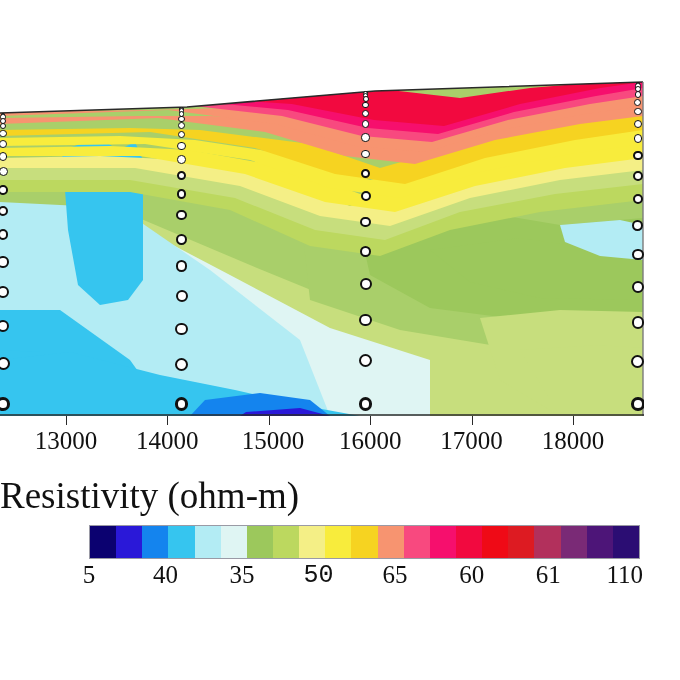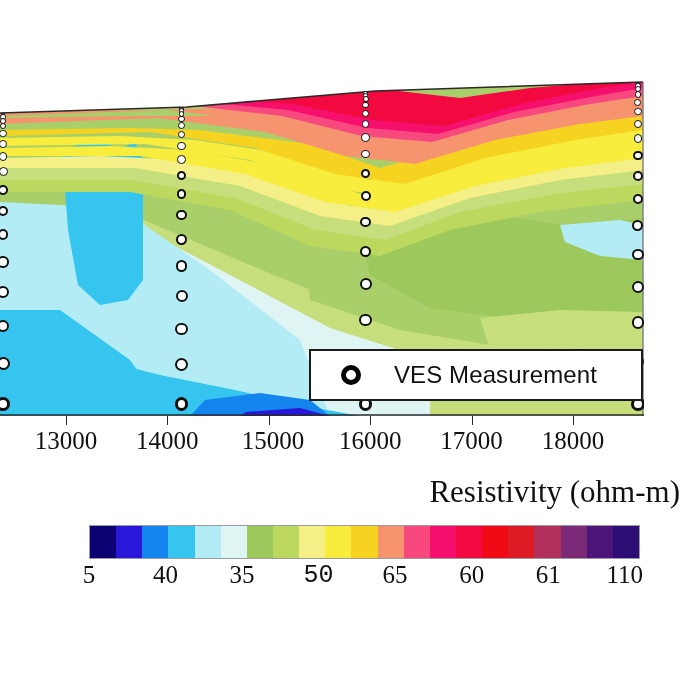--- a/index.html
+++ b/index.html
@@ -25,22 +25,22 @@
   #legend .lgtxt{font-family:"Liberation Sans",sans-serif;font-size:24px;
           color:#111;margin-left:33px;letter-spacing:.1px;white-space:nowrap;}
 
   
   #xaxis{position:absolute;left:0;top:416px;width:644px;height:40px;}
   #xaxis .tk{position:absolute;top:0;width:1px;height:9px;background:#2a2a2a;}
   #xaxis .xl{position:absolute;top:11px;font-size:25px;color:#111;
              transform:translateX(-50%);white-space:nowrap;}
 
   
-  #cbtitle{position:absolute;left:0;top:474px;width:680px;text-align:right;
-           font-size:31px;color:#111;}
+  #cbtitle{position:absolute;left:0;top:474px;width:680px;text-align:left;
+           font-size:37px;color:#111;}
   #cbar{position:absolute;left:89px;top:525px;width:551px;height:34px;
         border:1px solid #9a9aa5;box-sizing:border-box;display:flex;}
   #cbar i{display:block;height:100%;flex:1 1 0;}
   #cbticks{position:absolute;left:0;top:561px;width:680px;height:34px;}
   #cbticks .cl{position:absolute;font-size:25px;color:#111;
                transform:translateX(-50%);white-space:nowrap;}
 </style>
 </head>
 <body>
 
@@ -174,24 +174,20 @@
         <div class="ves" style="width: 10.3471px; height: 10.3471px; left: 632.741px; top: 133.871px; border-width: 2.27635px;"></div>
         <div class="ves" style="width: 10.9059px; height: 10.9059px; left: 632.462px; top: 159.694px; border-width: 2.39929px;"></div>
         <div class="ves" style="width: 11.4647px; height: 11.4647px; left: 632.183px; top: 188.625px; border-width: 2.52224px;"></div>
         <div class="ves" style="width: 12.0235px; height: 12.0235px; left: 631.903px; top: 220.755px; border-width: 2.64518px;"></div>
         <div class="ves" style="width: 12.5824px; height: 12.5824px; left: 631.624px; top: 256.165px; border-width: 2.76812px;"></div>
         <div class="ves" style="width: 13.1412px; height: 13.1412px; left: 631.344px; top: 294.938px; border-width: 2.89106px;"></div>
         <div class="ves" style="width: 13.7px; height: 13.7px; left: 631.065px; top: 337.15px; border-width: 3.014px;"></div>
       </div>
   </div>
 
-  <div id="legend">
-    <span class="lgmark"></span>
-    <span class="lgtxt">VES Measurement</span>
-  </div>
 
   <div id="xaxis">
       <div class="tk" style="left: 65.9213px;"></div>
       <div class="xl" style="left: 65.9213px;">13000</div>
       <div class="tk" style="left: 167.339px;"></div>
       <div class="xl" style="left: 167.339px;">14000</div>
       <div class="tk" style="left: 268.756px;"></div>
       <div class="xl" style="left: 273px;">15000</div>
       <div class="tk" style="left: 370.173px;"></div>
       <div class="xl" style="left: 370.173px;">16000</div>

